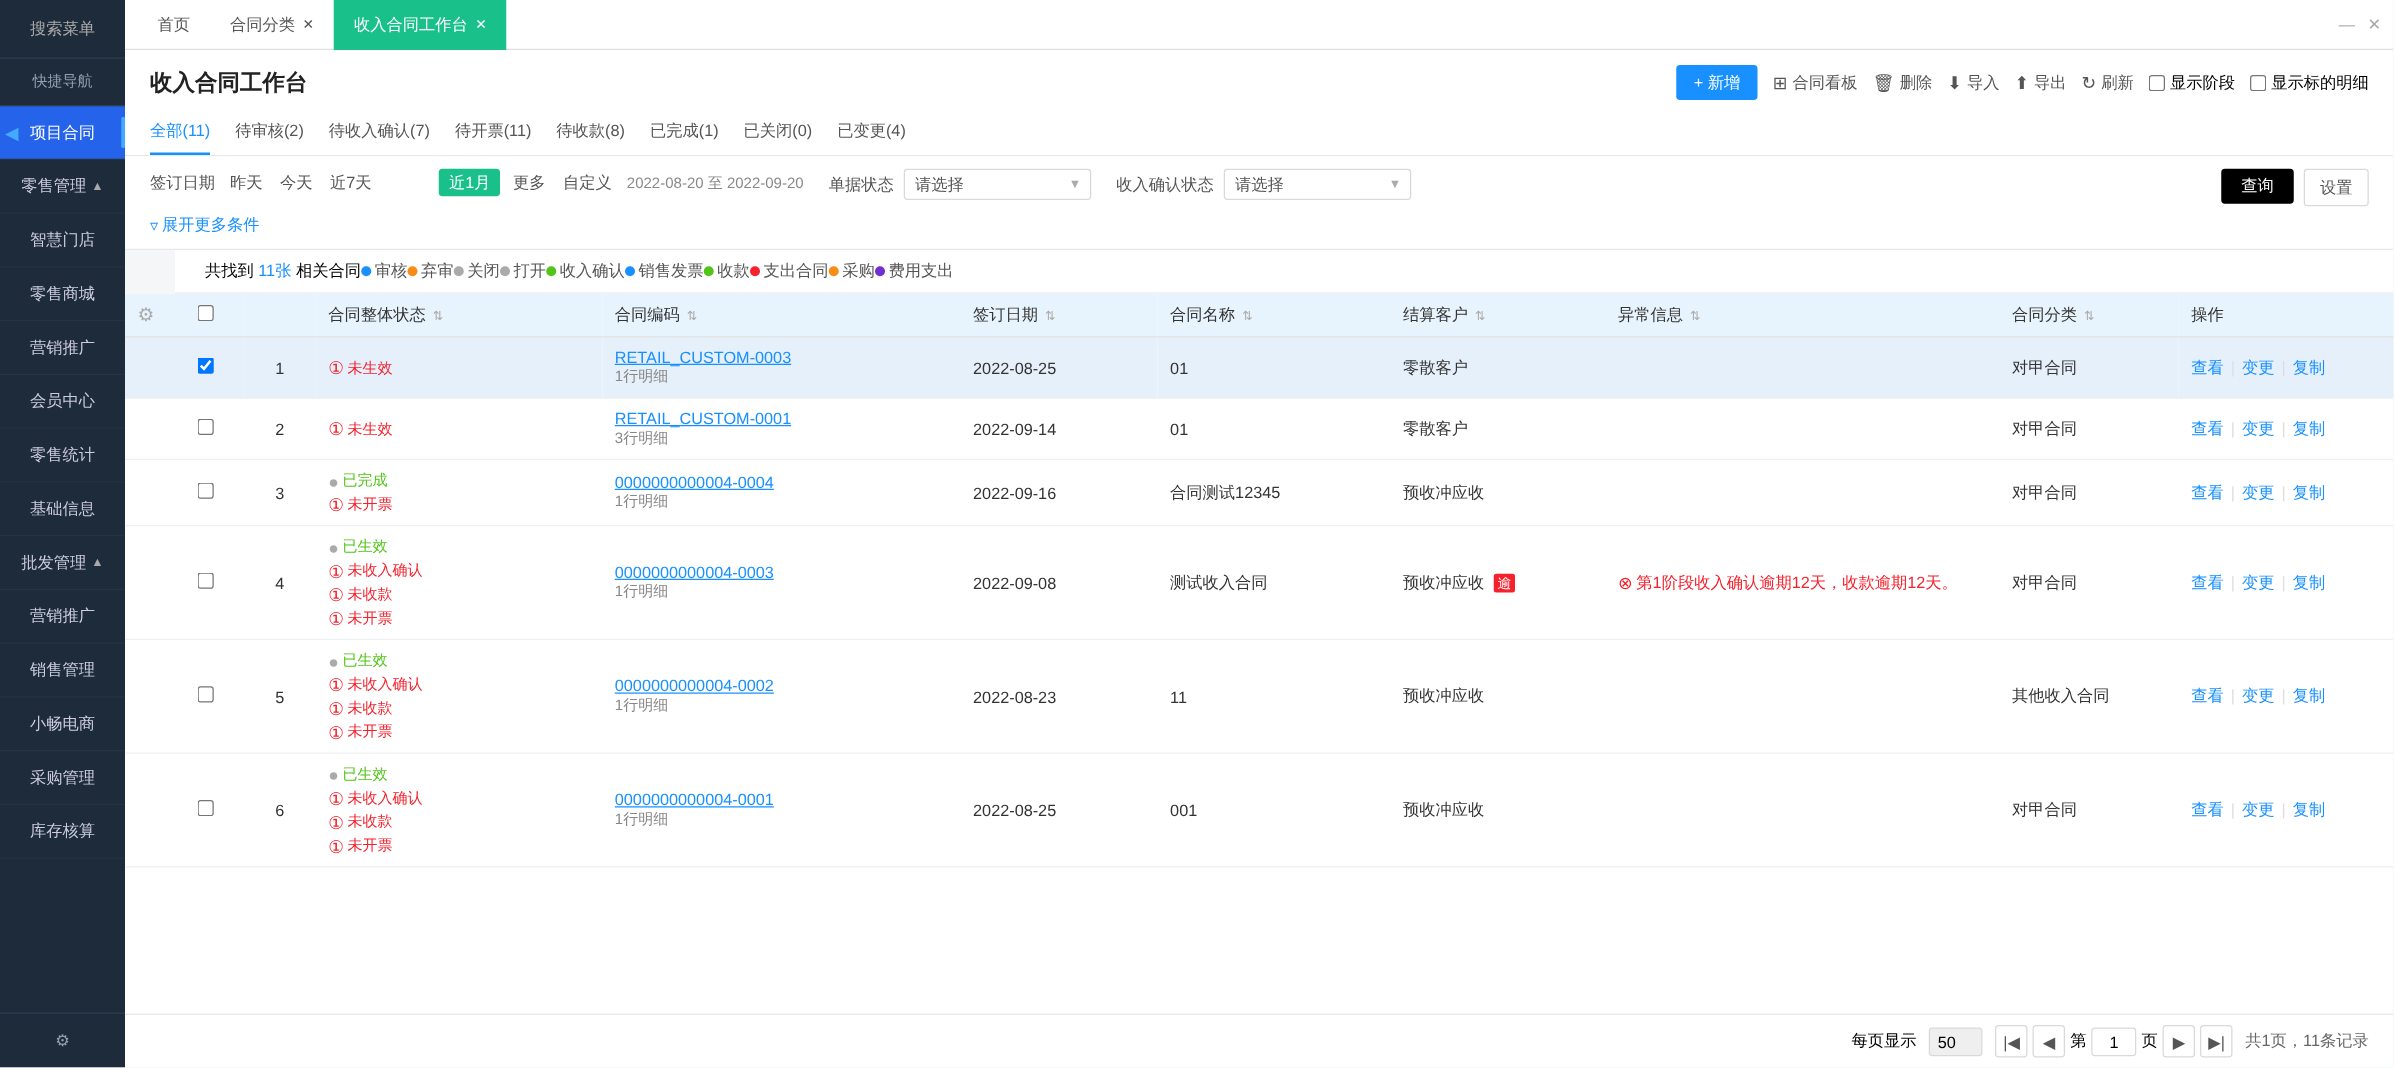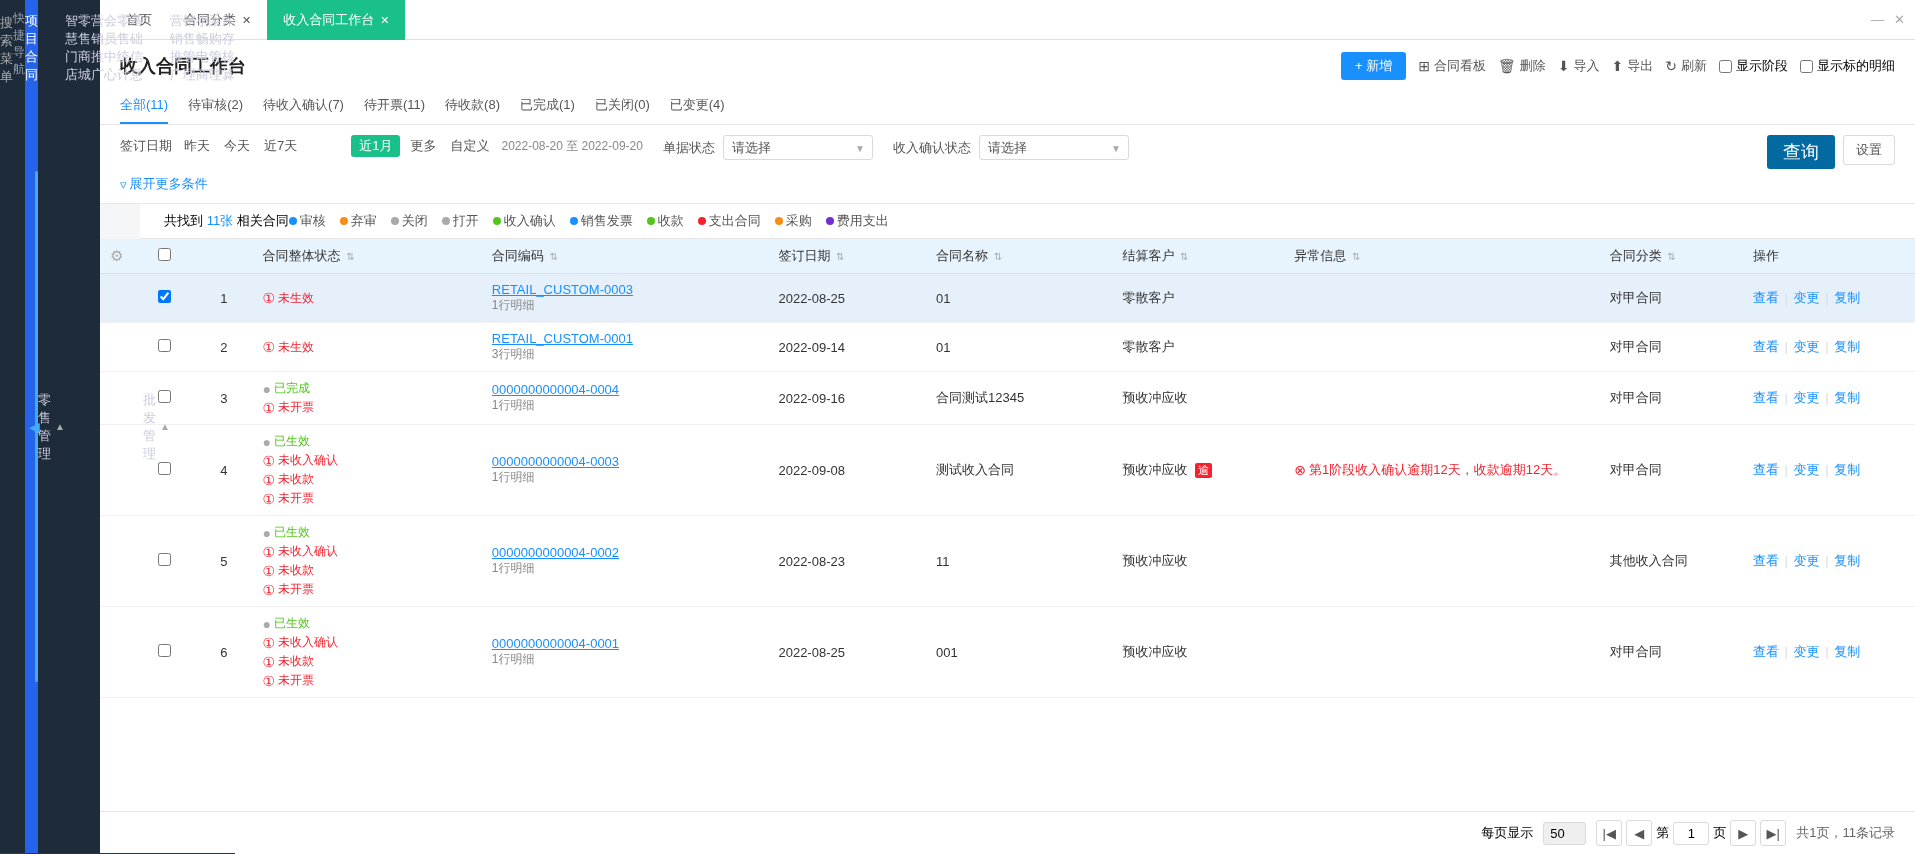--- a/index.html
+++ b/index.html
@@ -1,19 +1,19 @@
 <!DOCTYPE html>
 <html><head>
   <meta charset="utf-8">
   <style>
     * { box-sizing: border-box; margin: 0; padding: 0; font-family: 'Microsoft YaHei', Arial, sans-serif; font-size: 13px; }
     body { background: #f0f2f5; display: flex; height: 854px; overflow: hidden; }
 
     
-    .sidebar { width: 100px; background: #1d2b3a; color: #ccc; display: flex; flex-direction: row; height: 100%; flex-shrink: 0; }
+    .sidebar { width: 100px; background: #1d2b3a; color: #ccc; display: flex; flex-direction: column; height: 100%; flex-shrink: 0; }
     .sidebar-search { padding: 14px 0; text-align: center; color: #aaa; font-size: 13px; border-bottom: 1px solid #2e3f50; cursor: pointer; }
     .sidebar-nav { padding: 10px 0; text-align: center; color: #8fa0b0; font-size: 12px; border-bottom: 1px solid #2e3f50; cursor: pointer; }
     .sidebar-item { padding: 12px 0; text-align: center; color: #ccd; font-size: 13px; cursor: pointer; border-bottom: 1px solid #263342; position: relative; }
     .sidebar-item.active { background: #2563eb; color: #fff; }
     .sidebar-item.active::after { content: ''; position: absolute; right: 0; top: 50%; transform: translateY(-50%); width: 3px; height: 60%; background: #4af; border-radius: 2px; }
     .sidebar-item.expand-arrow { display: flex; align-items: center; justify-content: center; gap: 4px; }
     .sidebar-bottom { margin-top: auto; padding: 14px 0; text-align: center; color: #8fa0b0; border-top: 1px solid #2e3f50; cursor: pointer; }
 
     
     .main { flex: 1; display: flex; flex-direction: column; height: 100%; overflow: hidden; }
@@ -48,27 +48,27 @@
     .filter-row { display: flex; align-items: flex-start; gap: 20px; flex-wrap: wrap; }
     .filter-group { display: flex; align-items: center; gap: 8px; flex-wrap: wrap; }
     .filter-label { color: #555; white-space: nowrap; font-size: 13px; }
     .filter-dates { display: flex; gap: 6px; align-items: center; font-size: 13px; }
     .date-chip { color: #555; cursor: pointer; padding: 2px 4px; }
     .date-chip.active { background: #19c08a; color: #fff; border-radius: 3px; padding: 2px 8px; margin-left: 44px; }
     .date-range { color: #888; font-size: 12px; text-align: center; }
     .filter-select { border: 1px solid #d9d9d9; border-radius: 3px; padding: 4px 24px 4px 8px; color: #555; background: #fff; cursor: pointer; font-size: 13px; min-width: 150px; appearance: none; }
     .filter-select-wrap { position: relative; display: inline-block; }
     .filter-select-wrap::after { content: '▼'; position: absolute; right: 8px; top: 50%; transform: translateY(-50%); font-size: 10px; color: #aaa; pointer-events: none; }
-    .btn-query { background: #0369a1; color: #fff; border: none; padding: 5px 16px; border-radius: 3px; cursor: pointer; font-size: 18px; }
+    .btn-query { background: #000000; color: #fff; border: none; padding: 5px 16px; border-radius: 3px; cursor: pointer; font-size: 13px; }
     .btn-set { background: #fff; color: #555; border: 1px solid #d9d9d9; padding: 5px 12px; border-radius: 3px; cursor: pointer; font-size: 13px; }
     .expand-more { color: #1890ff; cursor: pointer; font-size: 13px; display: flex; align-items: center; gap: 3px; }
 
     
     .action-bar { background: #fff; padding: 8px 24px; border-bottom: 1px solid #e8e8e8; display: flex; align-items: center; justify-content: flex-start; flex-shrink: 0; margin-left: 40px; }
-    .action-btns { display: flex; gap: 14px; flex-wrap: wrap; }
+    .action-btns { display: flex; flex-wrap: wrap; }
     .action-btn { color: #555; cursor: pointer; font-size: 13px; display: flex; align-items: center; gap: 3px; white-space: nowrap; }
     .action-btn .dot { width: 8px; height: 8px; border-radius: 50%; display: inline-block; }
     .dot-blue { background: #1890ff; }
     .dot-orange { background: #fa8c16; }
     .dot-red { background: #f5222d; }
     .dot-green { background: #52c41a; }
     .dot-purple { background: #722ed1; }
 
     
     .table-wrap { flex: 1; overflow: auto; background: #fff; margin: 0; }

